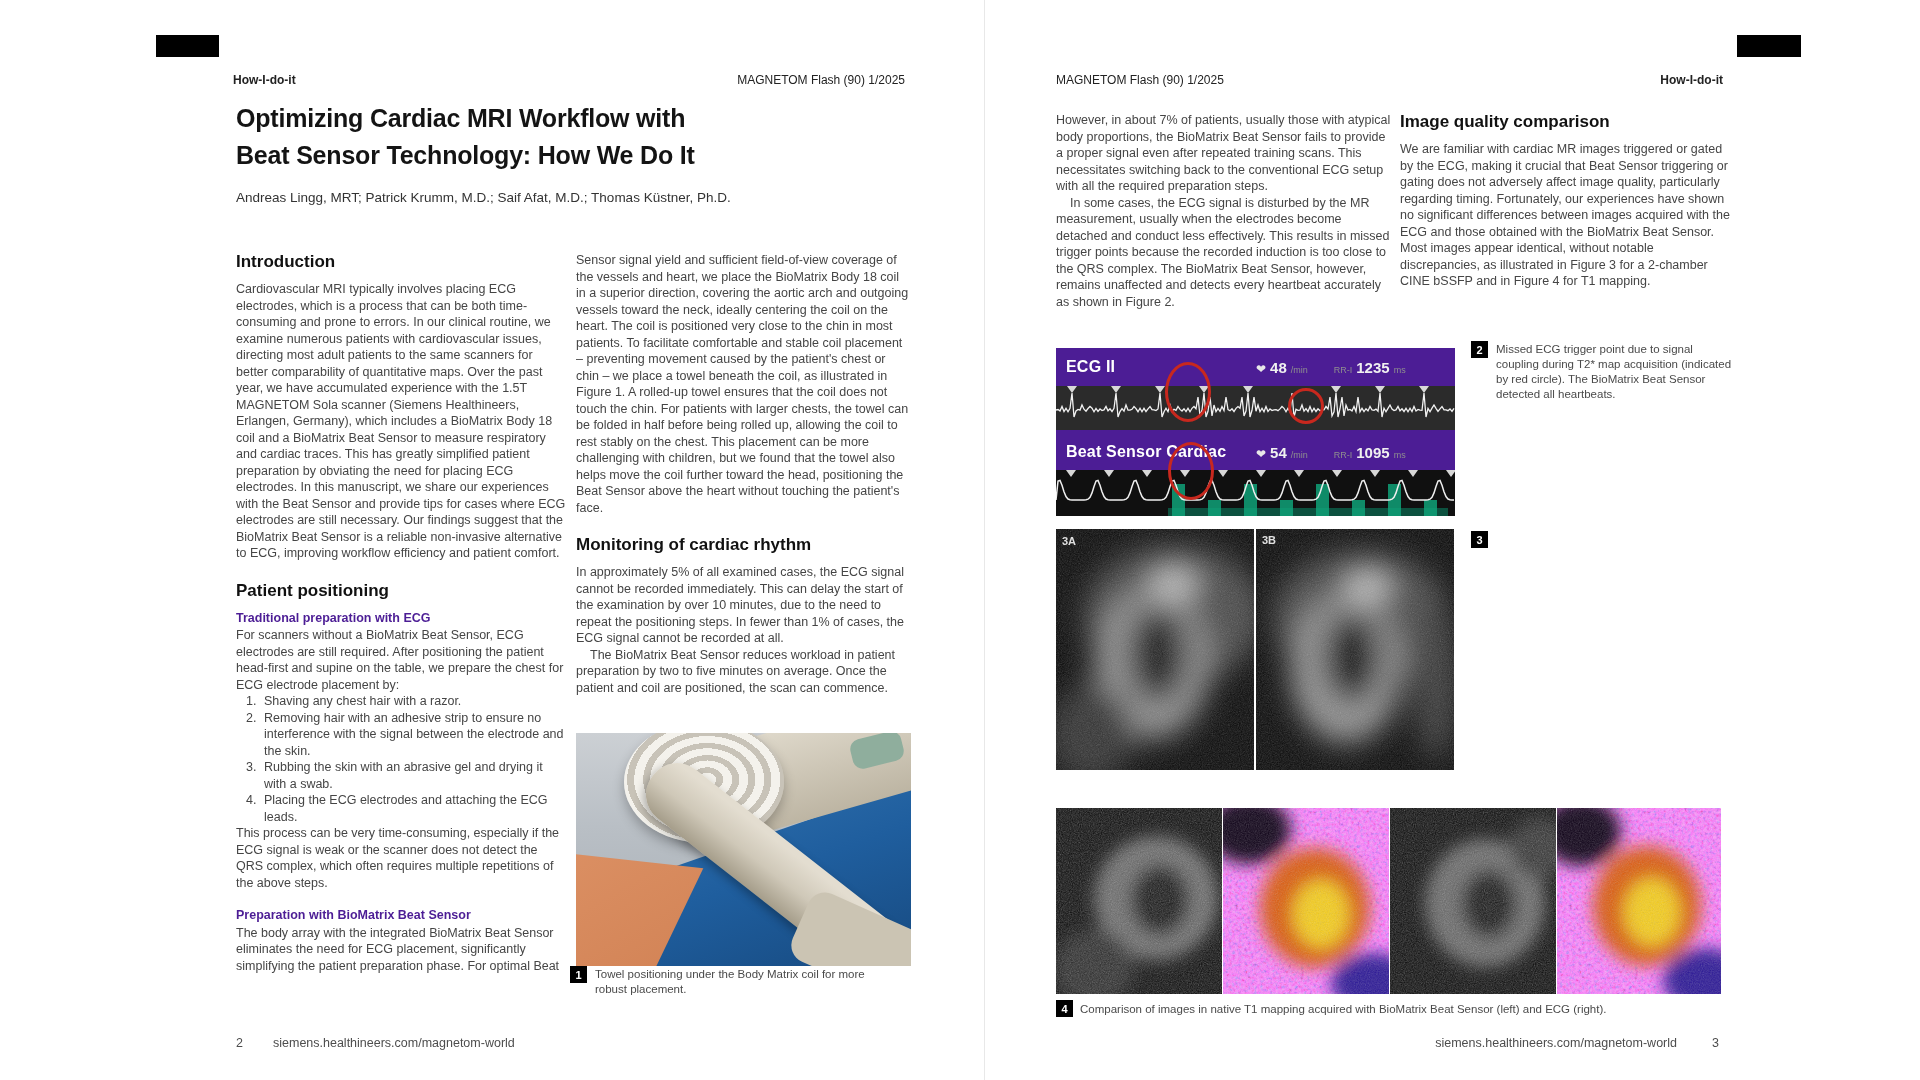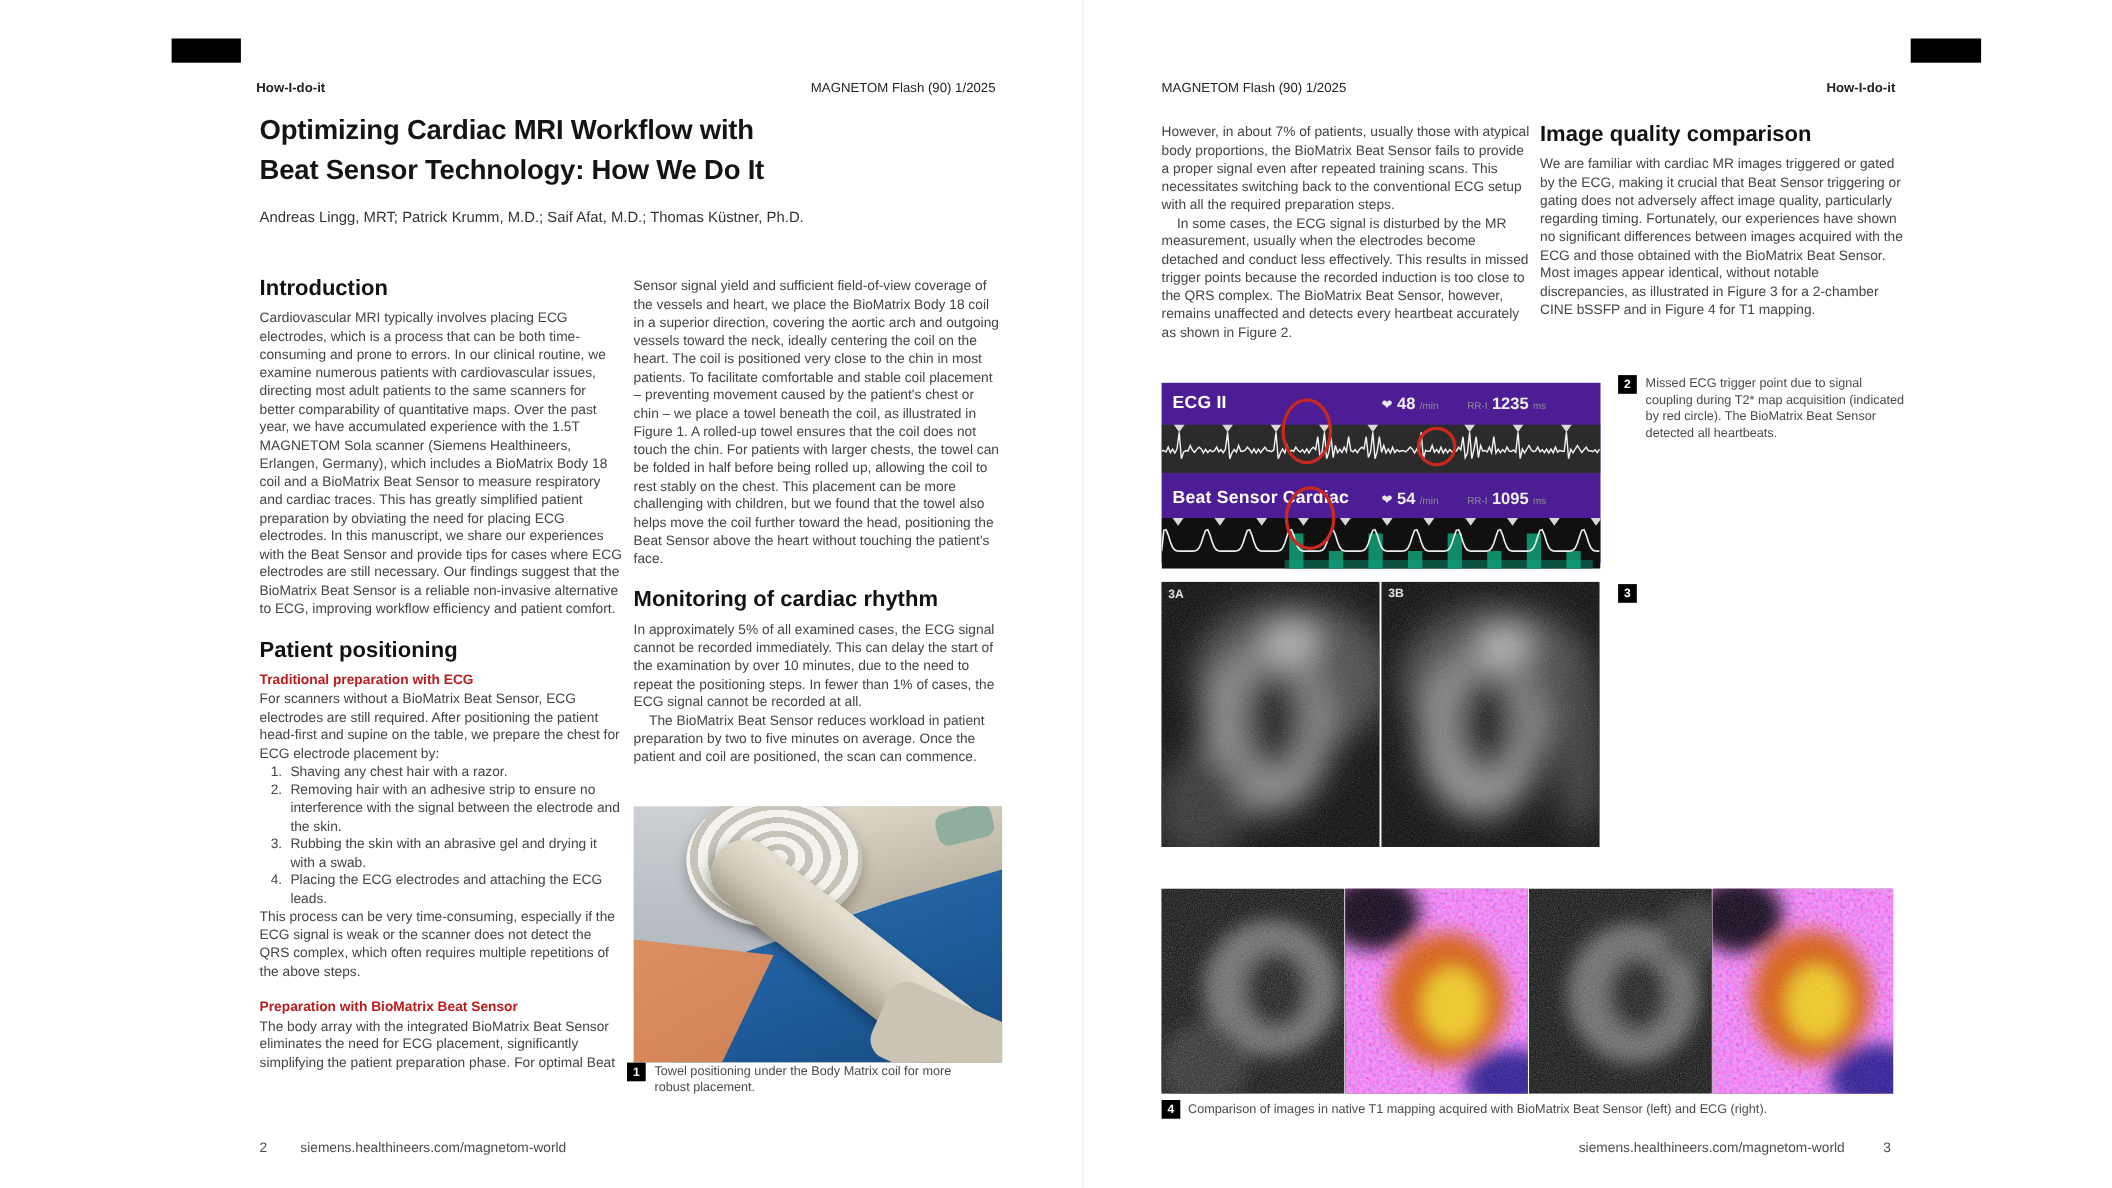--- a/index.html
+++ b/index.html
@@ -10,24 +10,24 @@
   .tagbox { position:absolute; height:22px; background:#000; }
   .hdr { position:absolute; top:35px; height:22px; display:flex; align-items:center; font-size:12px; color:#222;margin-top:34px; }
   .hdr.bold { font-weight:bold; }
   .hdr.right { justify-content:flex-end; }
 
   .title { position:absolute; left:236px; top:100px; font-size:25px; line-height:37px; font-weight:bold; color:#141414; letter-spacing:-0.2px; }
   .authors { position:absolute; left:236px; top:190px; font-size:13.5px; color:#333; }
 
   .col { position:absolute; font-size:12.5px; line-height:16.5px; color:#454545; }
   .col p { margin:0; }
-  .h2 { font-size:20px; line-height:20px; font-weight:bold; color:#111; margin-bottom:9px; }
+  .h2 { font-size:17px; line-height:20px; font-weight:bold; color:#111; margin-bottom:9px; }
   .mt { margin-top:19px; }
   .mt16 { margin-top:16px; }
-  .h3 { font-weight:bold; color:#b91c1c; margin-bottom:1px; }
+  .h3 { font-weight:bold; color:#4c1d95; margin-bottom:1px; }
   .indent { text-indent:14px; }
   ol.steps { list-style-position:outside; padding-left:24px; }
   ol.steps li { padding-left:4px; }
 
   .photo { position:absolute; left:576px; top:733px; width:335px; height:233px; overflow:hidden; background:linear-gradient(180deg,#ccd0d4 0%,#b9bfc5 40%,#a7aeb5 100%); }
   .ph-blue { position:absolute; left:0; top:0; width:100%; height:100%; background:linear-gradient(160deg,#3b7cb8 0%,#1f5e9e 60%,#174a80 100%); clip-path:polygon(28% 58%, 100% 22%, 100% 100%, 10% 100%); }
   .ph-orange { position:absolute; left:0; top:0; width:100%; height:100%; background:linear-gradient(150deg,#e0966a,#cd7c4e); clip-path:polygon(0 52%, 38% 58%, 24% 100%, 0 100%); }
   .ph-towel { position:absolute; left:48px; top:-12px; width:160px; height:122px; border-radius:50%; background:repeating-radial-gradient(ellipse at 52% 48%, #f4f2ec 0 9px, #c8c3b8 9px 16px); box-shadow:0 6px 12px rgba(0,0,0,0.25); }
   .ph-coil2 { position:absolute; right:-30px; top:-18px; width:210px; height:95px; background:linear-gradient(180deg,#ded8ca,#bdb5a3); border-radius:22px; transform:rotate(-16deg); }
   .ph-coil { position:absolute; left:96px; top:18px; width:430px; height:62px; background:linear-gradient(180deg,#e3ddd0 10%,#cfc8b8 55%,#a59d8a 100%); border-radius:30px; transform:rotate(38deg); transform-origin:left top; box-shadow:0 4px 10px rgba(0,0,0,0.3); }

